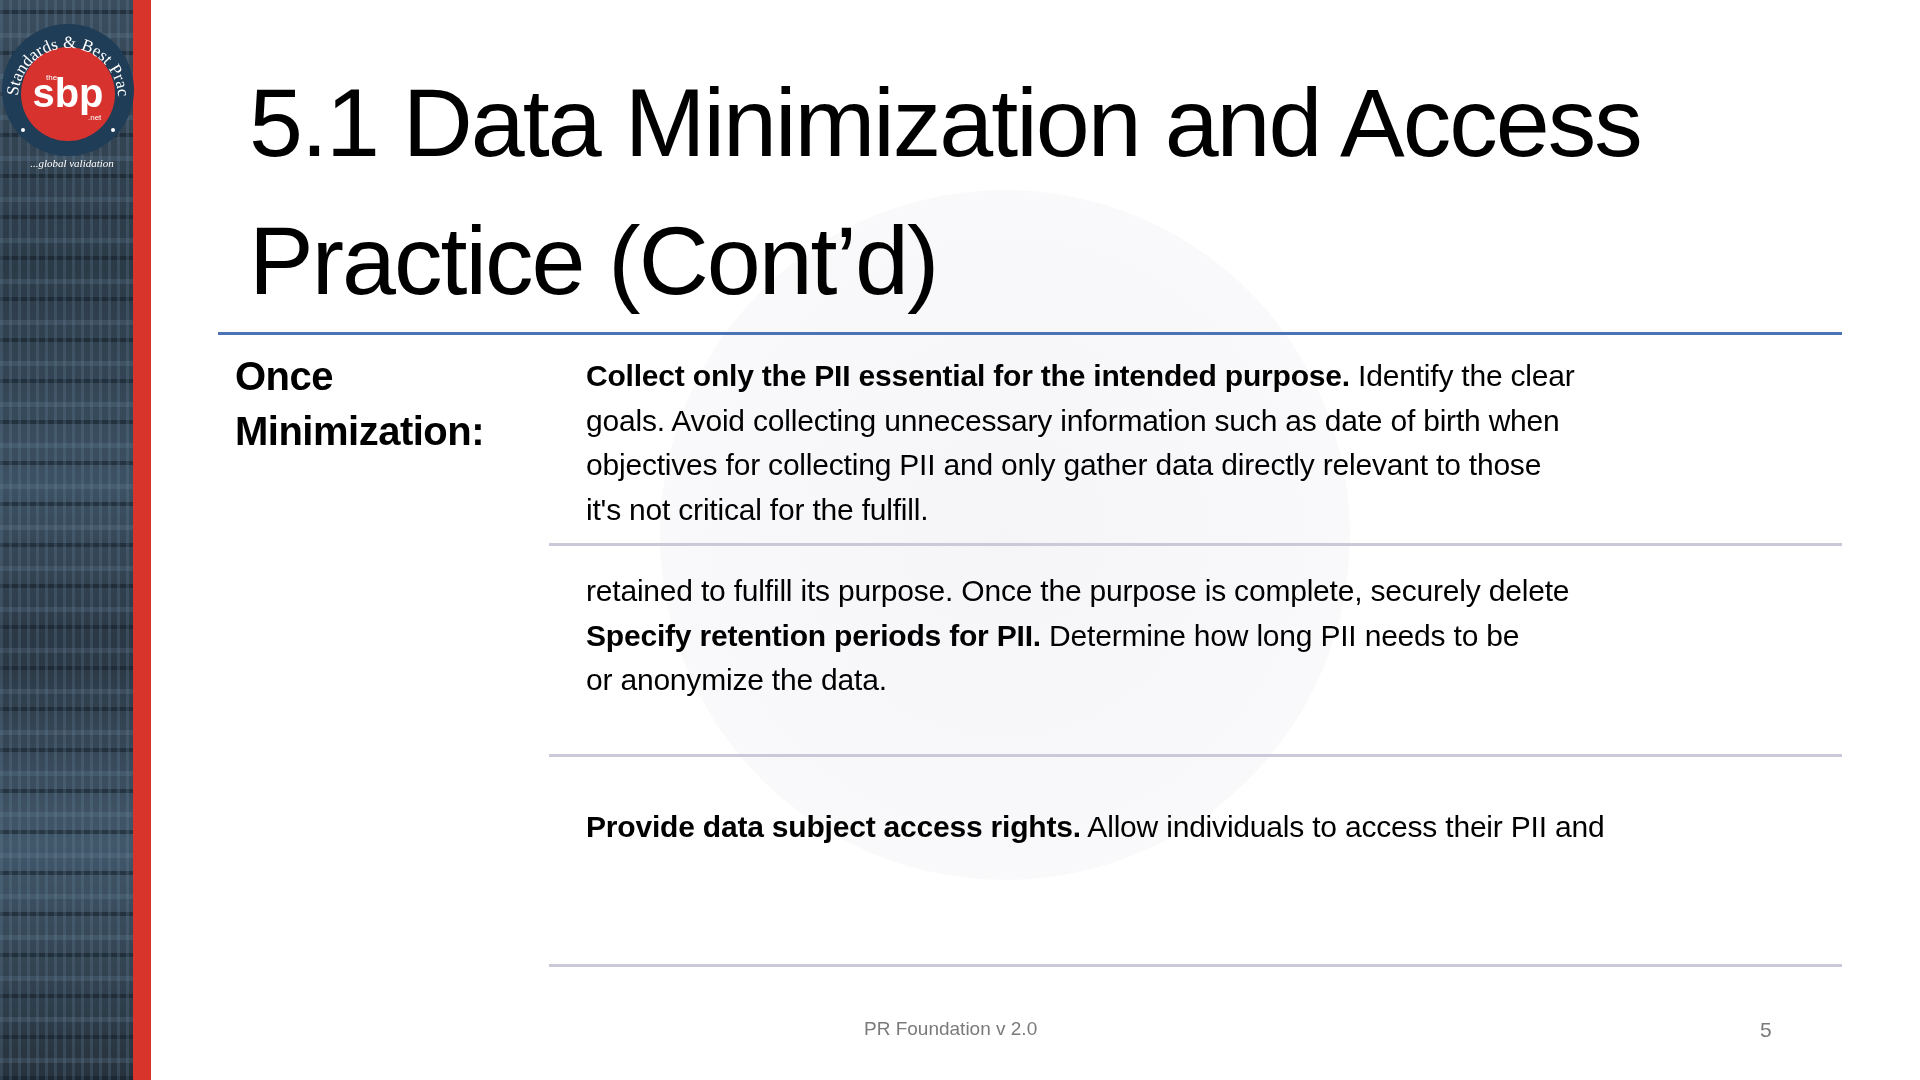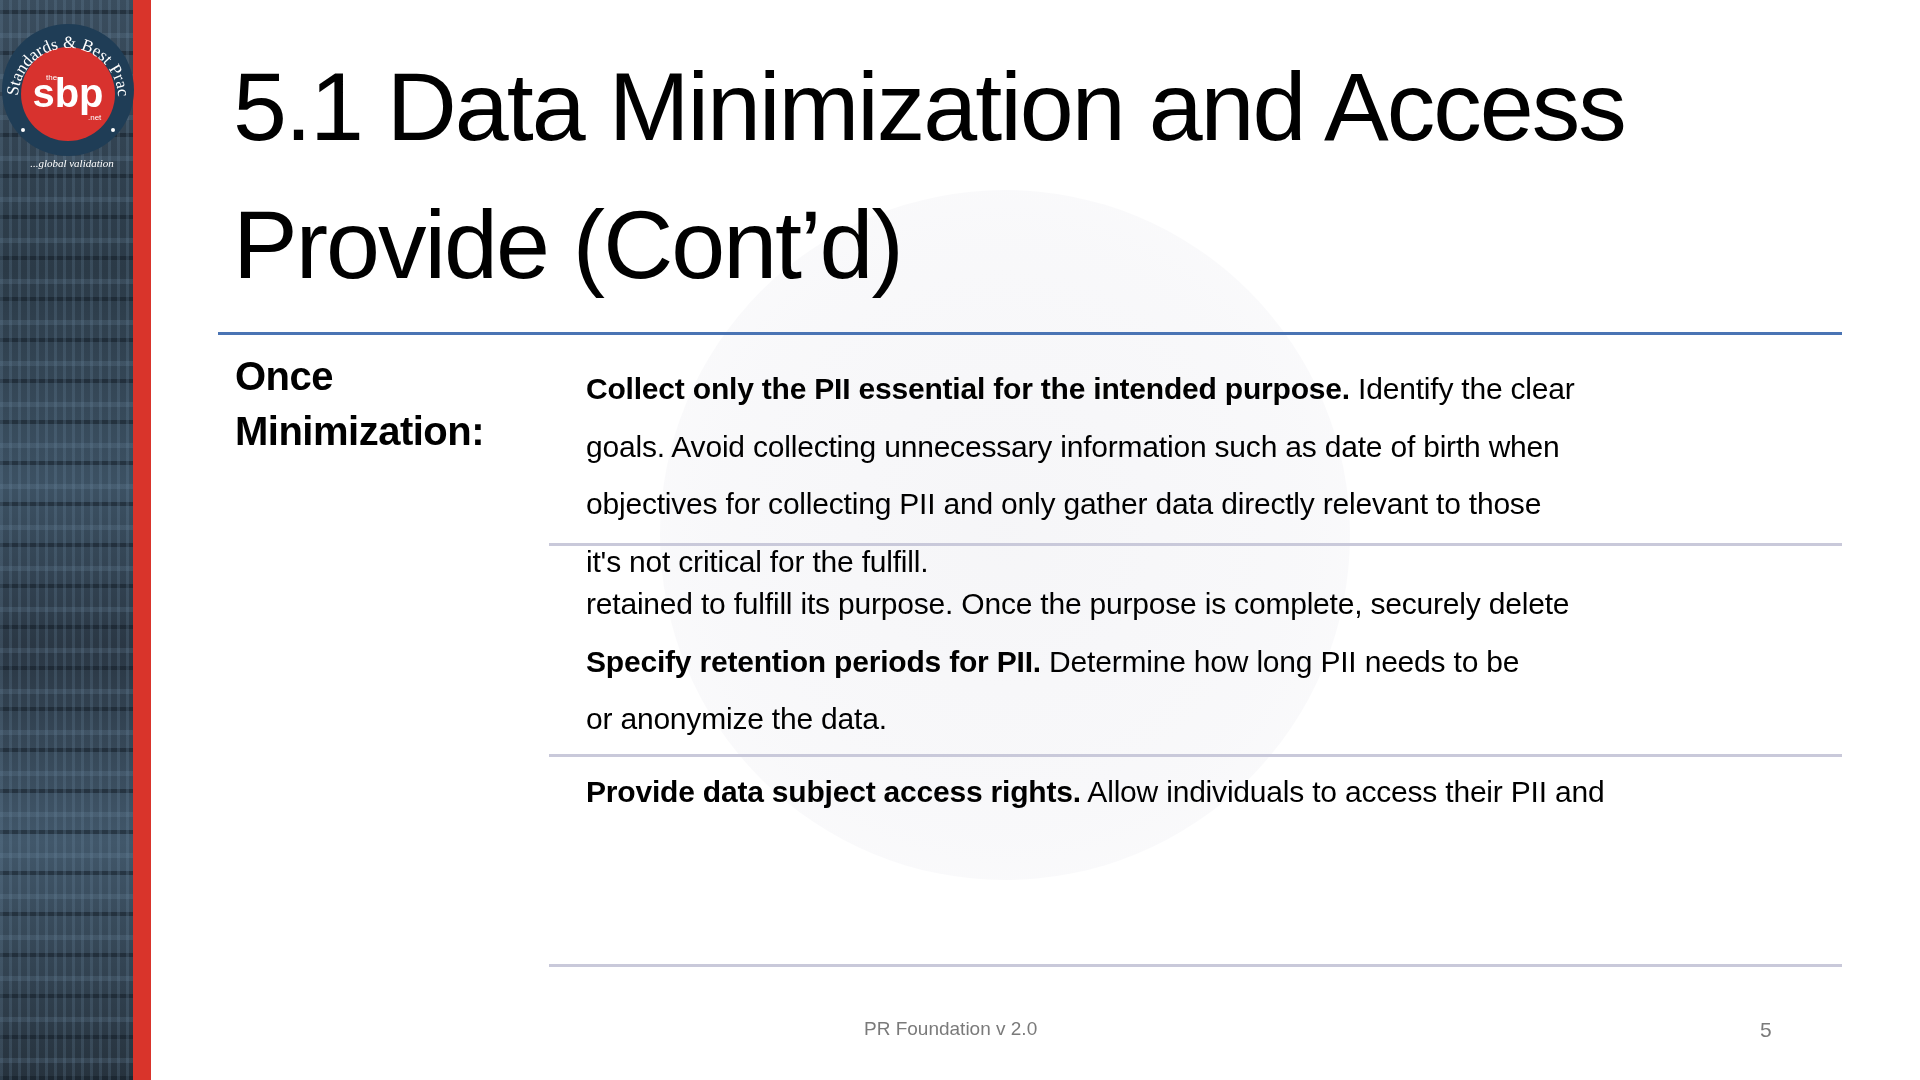--- a/index.html
+++ b/index.html
@@ -23,38 +23,38 @@
     }
     .logo { position: absolute; left: -4px; top: 12px; width: 150px; height: 160px; }
     .watermark {
       position: absolute; left: 660px; top: 190px; width: 690px; height: 690px;
       border-radius: 50%;
       background: radial-gradient(circle, rgba(238,238,242,0.55) 0%, rgba(240,240,244,0.45) 60%, rgba(244,244,247,0.25) 100%);
       pointer-events: none;
     }
     .title {
       position: absolute; left: 233px; top: 38px; width: 1620px;
-      font-size: 97px; line-height: 138px; font-weight: normal; margin: 0;
+      font-size: 97px; line-height: 138px; font-weight: normal; margin: 16px;
       letter-spacing: -2px; color: #000;
     }
     .title-rule {
       position: absolute; left: 218px; top: 332px; width: 1624px; height: 3px;
       background: #4a74b4;
     }
     .section-label {
       position: absolute; left: 235px; top: 349px; width: 320px;
       font-weight: bold; font-size: 40px; line-height: 55px; color: #000;
       letter-spacing: -0.5px;
     }
     .item {
       position: absolute; left: 586px; width: 1260px;
       font-size: 30px; line-height: 44.5px; color: #000;
       letter-spacing: -0.2px;
     }
-    .item .line { display: block; white-space: nowrap; margin-top: 13px; }
+    .item .line { display: block; white-space: nowrap; }
     .item b { font-weight: bold; }
     .divider {
       position: absolute; left: 549px; width: 1293px; height: 3px;
       background: #c9c9da;
     }
     .footer-text {
       position: absolute; left: 864px; top: 1018px;
       font-size: 19px; color: #7a7a7a; white-space: nowrap;
     }
     .page-number {
@@ -82,21 +82,21 @@
   <text x="92" y="108" font-family="Liberation Sans, sans-serif" font-size="8" fill="#ffffff">.net</text>
   <circle cx="27" cy="118" r="2" fill="#ffffff"></circle>
   <circle cx="117" cy="118" r="2" fill="#ffffff"></circle>
   <text x="76" y="155" text-anchor="middle" font-family="Liberation Serif, serif" font-style="italic" font-size="11" fill="#ffffff">...global validation</text>
 </svg>
 
 <div class="watermark"></div>
 
 <h1 class="title">
   <span style="display:block">5.1 Data Minimization and Access</span>
-  <span style="display:block">Provide (Cont’d)</span>
+  <span style="display:block">Practice (Cont’d)</span>
 </h1>
 
 <div class="title-rule"></div>
 
 <div class="section-label">
   <span style="display:block">Once</span>
   <span style="display:block">Minimization:</span>
 </div>
 
 <div class="item" style="top:354px">
@@ -109,20 +109,20 @@
 <div class="divider" style="top:543px"></div>
 
 <div class="item" style="top:569px">
   <span class="line">retained to fulfill its purpose. Once the purpose is complete, securely delete</span>
   <span class="line"><b>Specify retention periods for PII.</b><span> Determine how long PII needs to be</span></span>
   <span class="line">or anonymize the data.</span>
 </div>
 
 <div class="divider" style="top:754px"></div>
 
-<div class="item" style="top:757px">
+<div class="item" style="top:805px">
   <span class="line"><b>Provide data subject access rights.</b><span> Allow individuals to access their PII and</span></span>
 </div>
 
 <div class="divider" style="top:964px"></div>
 
 <div class="footer-text">PR Foundation v 2.0</div>
 <div class="page-number">5</div>
 
 </body></html>

